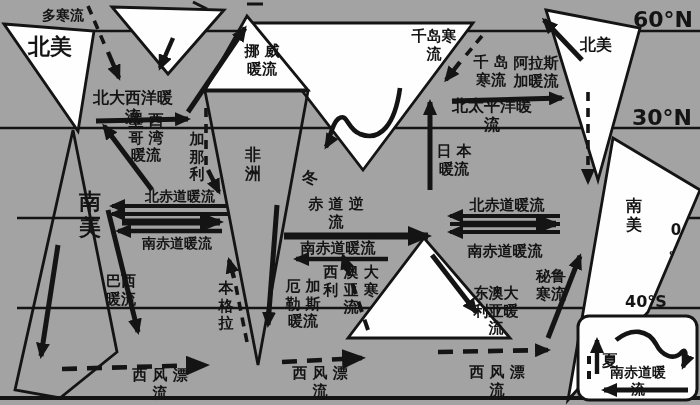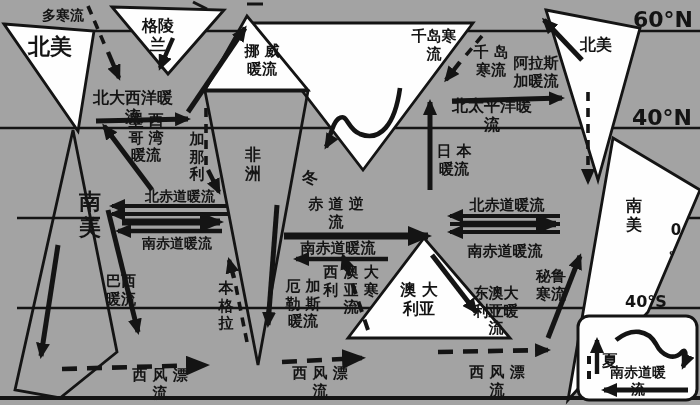--- a/index.html
+++ b/index.html
@@ -131,33 +131,31 @@
         <line x1="597" y1="374" x2="597" y2="340" stroke-width="4.4" marker-end="url(#ah)"></line>
         <line x1="589" y1="356" x2="589" y2="380" stroke-width="4" stroke-dasharray="8,7"></line>
         <path d="M616,340 C632,327 648,330 656,344 C662,356 674,361 682,352 C687,347 686,360 683,367" stroke-width="4.6" marker-end="url(#ah)"></path>
         <line x1="688" y1="390" x2="604" y2="390" stroke-width="5" marker-end="url(#ah)"></line>
       </g>
     </g>
   </svg>
 
   <div class="lb s14" style="left:63px;top:15px">多寒流</div>
   <div class="lb s17" style="left:50px;top:47px">北美</div>
-  <div class="lb s16" style="left:158px;top:36px">格陵
-兰</div>
   <div class="lb s15" style="left:262px;top:61px">挪 威
 暖流</div>
   <div class="lb s15" style="left:434px;top:46px">千岛寒
 流</div>
-  <div class="lb s15" style="left:491px;top:62px">千 岛
+  <div class="lb s15" style="left:491px;top:72px">千 岛
 寒流</div>
   <div class="lb s15" style="left:536px;top:73px">阿拉斯
 加暖流</div>
   <div class="lb s16" style="left:596px;top:45px">北美</div>
   <div class="lb s17" style="left:663px;top:20px">60°N</div>
-  <div class="lb s17" style="left:662px;top:118px">40°N</div>
+  <div class="lb s17" style="left:662px;top:118px">30°N</div>
 
   <div class="lb-tl s16" style="left:93px;top:88px">北大西洋暖
 流</div>
   <div class="lb s15" style="left:146px;top:139px">墨 西
 哥 湾
 暖流</div>
   <div class="lb s15" style="left:197px;top:158px">加
 那
 利</div>
   <div class="lb s16" style="left:253px;top:165px">非
@@ -187,22 +185,20 @@
 暖流</div>
   <div class="lb s15" style="left:226px;top:307px">本
 格
 拉</div>
   <div class="lb s15" style="left:303px;top:305px">厄 加
 勒 斯
 暖流</div>
   <div class="lb s15" style="left:351px;top:291px">西 澳 大
 利 亚 寒
 流</div>
-  <div class="lb s16" style="left:419px;top:300px">澳 大
-利亚</div>
   <div class="lb s15" style="left:496px;top:312px">东澳大
 利亚暖
 流</div>
   <div class="lb s15" style="left:551px;top:286px">秘鲁
 寒流</div>
   <div class="lb s16" style="left:646px;top:302px">40°S</div>
 
   <div class="lb s15" style="left:160px;top:385px">西 风 漂
 流</div>
   <div class="lb s15" style="left:320px;top:383px">西 风 漂

